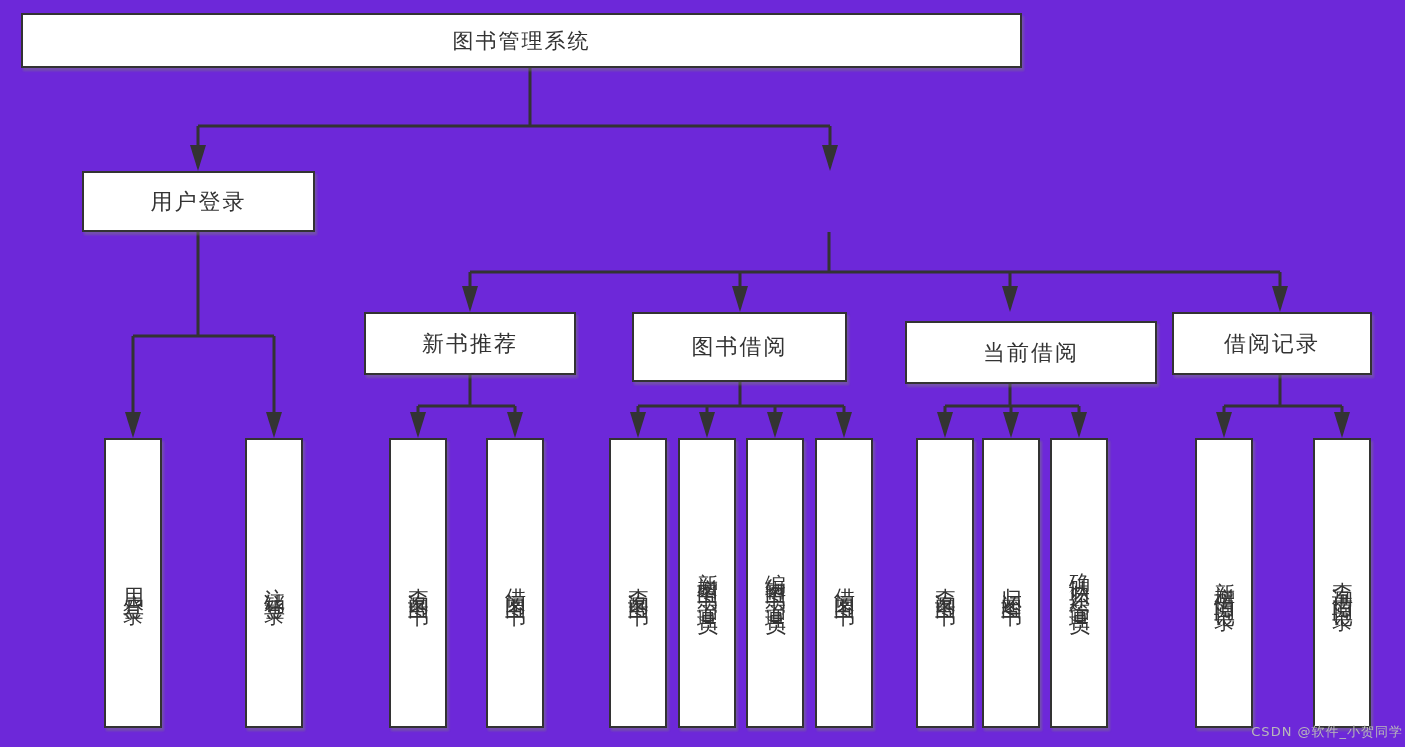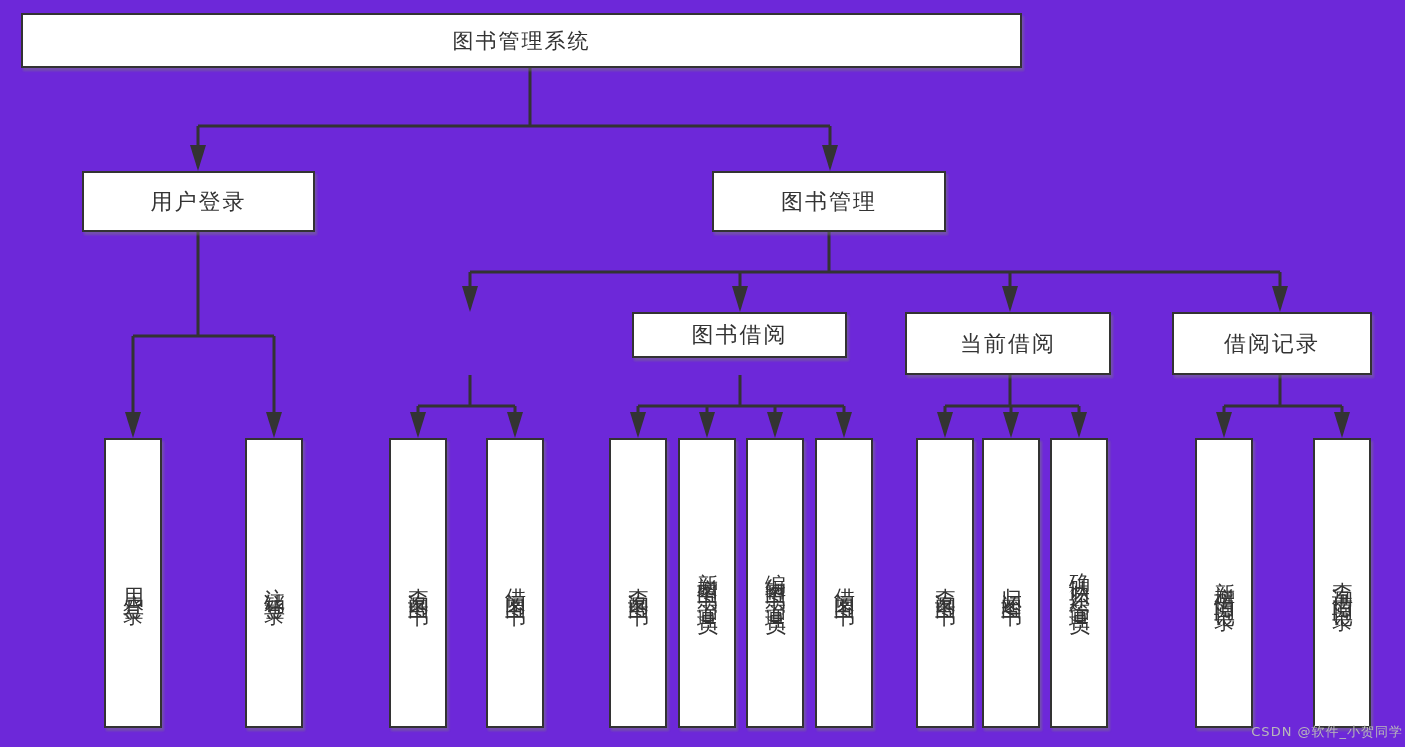--- a/index.html
+++ b/index.html
@@ -70,28 +70,28 @@
     </g>
   </svg>
 
   <div class="box" style="left:21px;top:13px;width:1001px;height:55px;">
     <span class="h-label root-label">图书管理系统</span>
   </div>
 
   <div class="box" style="left:82px;top:171px;width:233px;height:61px;">
     <span class="h-label">用户登录</span>
   </div>
-  <div class="box" style="left:712px;top:171px;width:234px;height:61px;">
-    <span class="h-label">图书管理</span>
+
+  <div class="box" style="left:364px;top:312px;width:212px;height:63px;">
+    <span class="h-label">新书推荐</span>
   </div>
-
-  <div class="box" style="left:632px;top:312px;width:215px;height:46px;">
+  <div class="box" style="left:632px;top:312px;width:215px;height:70px;">
     <span class="h-label">图书借阅</span>
   </div>
-  <div class="box" style="left:905px;top:312px;width:206px;height:63px;justify-content:center;">
+  <div class="box" style="left:905px;top:321px;width:252px;height:63px;justify-content:center;">
     <span class="h-label">当前借阅</span>
   </div>
   <div class="box" style="left:1172px;top:312px;width:200px;height:63px;">
     <span class="h-label">借阅记录</span>
   </div>
 
   <div class="box v-box" style="left:104px;">
     <span class="v-text">用户登录</span>
   </div>
   <div class="box v-box" style="left:245px;">

